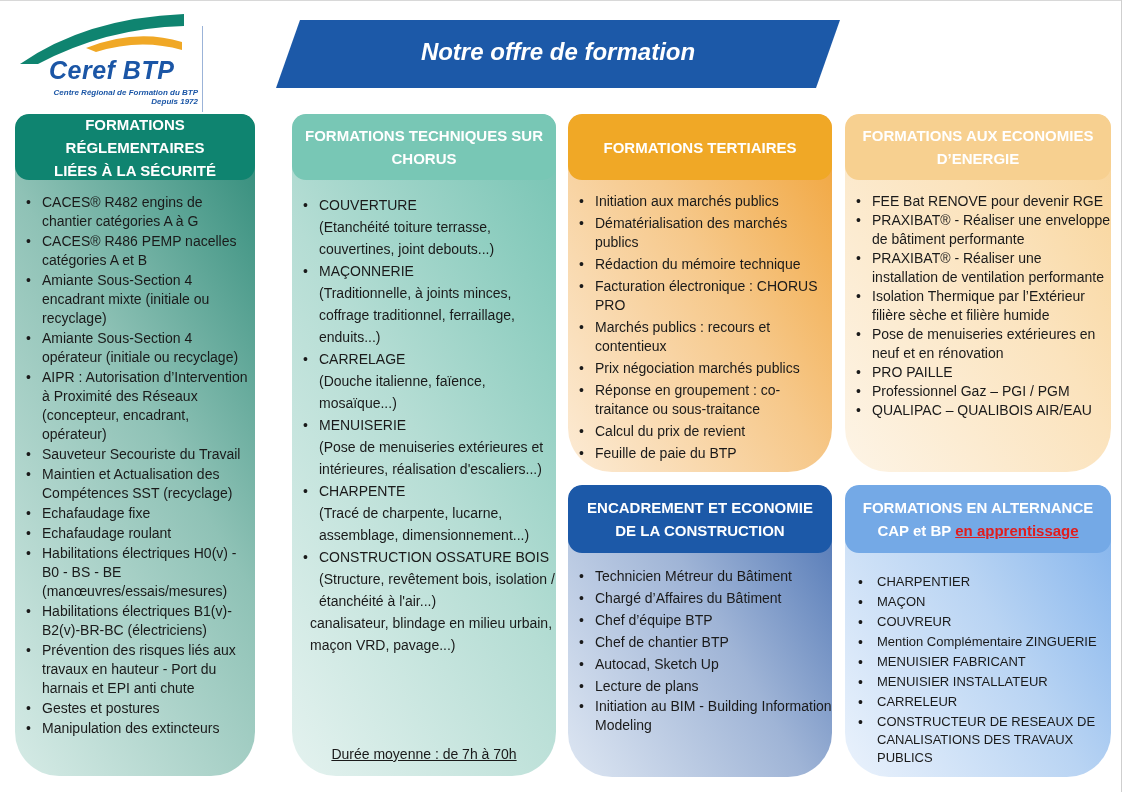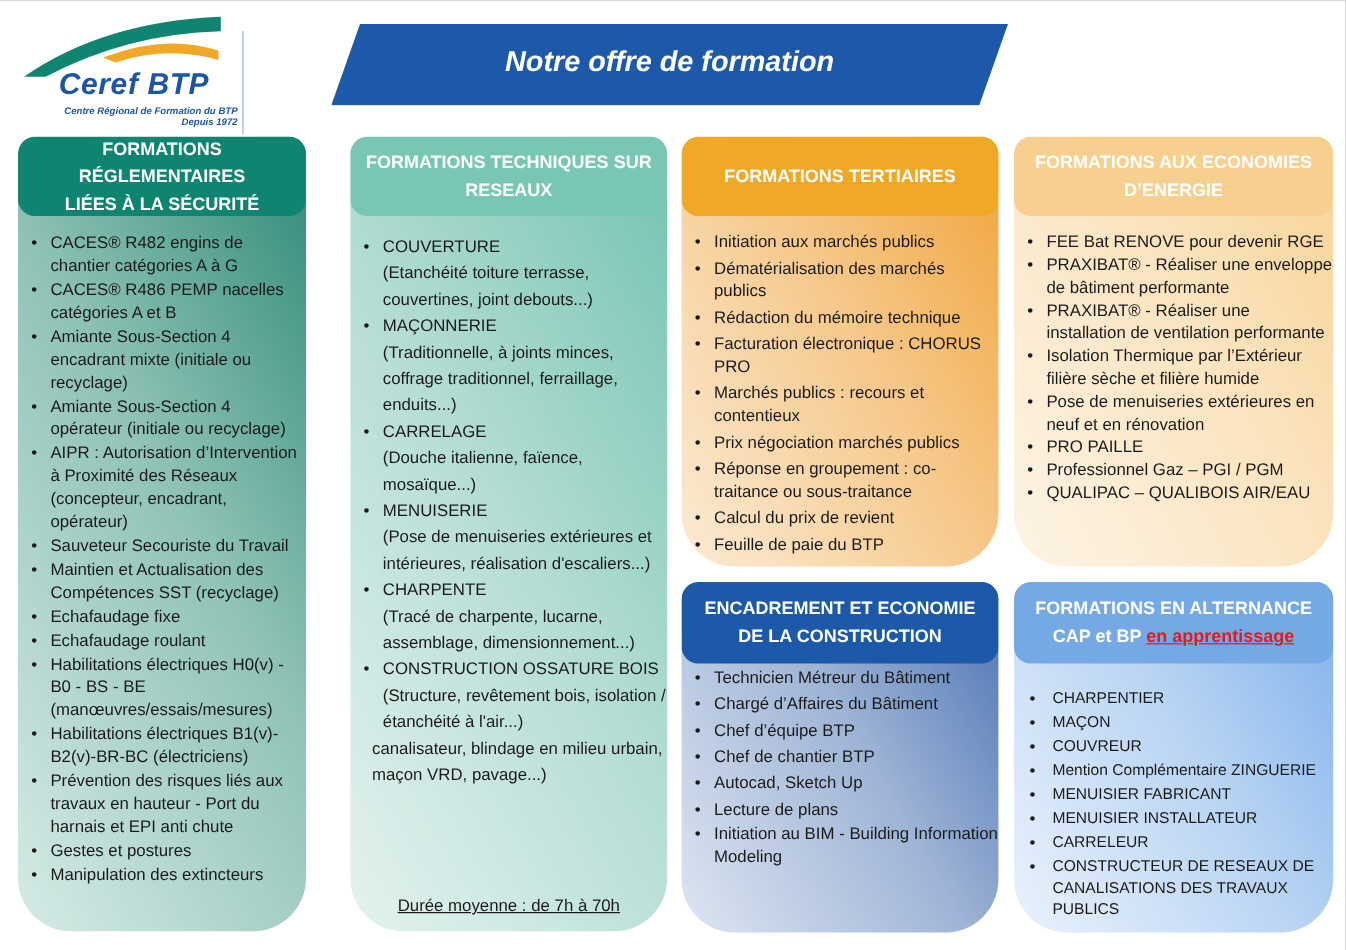--- a/index.html
+++ b/index.html
@@ -58,21 +58,21 @@
   #card4 { left: 845px; top: 114px; width: 266px; height: 358px; border-radius: 14px 14px 44px 44px;
            background: linear-gradient(60deg, #fdf4e6 0%, #fbe3bd 60%, #f8d397 100%); }
   #card4 .card-head { height: 66px; background: #f7d090; }
   #card4 ul.bullets { padding-top: 12px; }
   #card4 ul.bullets li { margin-bottom: 0px; }
 
   
   #card5 { left: 568px; top: 485px; width: 264px; height: 292px; border-radius: 14px 14px 44px 44px;
            background: linear-gradient(60deg, #dde6f2 0%, #9fb4d6 55%, #4d74b4 100%); }
   #card5 .card-head { height: 68px; background: #1c59a8; }
-  #card5 ul.bullets { }
+  #card5 ul.bullets { padding-top: 12px; }
   #card5 ul.bullets li { line-height: 22px; margin-bottom: 0px; }
 
   
   #card6 { left: 845px; top: 485px; width: 266px; height: 292px; border-radius: 14px 14px 44px 44px;
            background: linear-gradient(60deg, #eaf2fc 0%, #b9d4f3 55%, #7fb1ec 100%); }
   #card6 .card-head { height: 68px; background: #74a9e6; }
   #card6 ul.bullets { padding-top: 20px; }
   #card6 ul.bullets li { font-size: 13px; line-height: 18px; margin-bottom: 2px; padding-left: 32px; }
   #card6 ul.bullets li::before { left: 13px; }
   .red-link { color: #e01d1d; text-decoration: underline; }
@@ -125,21 +125,21 @@
       <li>Gestes et postures</li>
       <li>Manipulation des extincteurs</li>
     </ul>
   </div>
 </div>
 
 <div class="card" id="card2">
   <div class="card-head">
     <div>
       <div>FORMATIONS TECHNIQUES SUR</div>
-      <div>RESEAUX</div>
+      <div>CHORUS</div>
     </div>
   </div>
   <div class="card-body">
     <ul class="bullets">
       <li><span class="item-title">COUVERTURE</span><span class="sub">(Etanchéité toiture terrasse, couvertines, joint debouts...)</span></li>
       <li><span class="item-title">MAÇONNERIE</span><span class="sub">(Traditionnelle, à joints minces, coffrage traditionnel, ferraillage, enduits...)</span></li>
       <li><span class="item-title">CARRELAGE</span><span class="sub">(Douche italienne, faïence, mosaïque...)</span></li>
       <li><span class="item-title">MENUISERIE</span><span class="sub">(Pose de menuiseries extérieures et intérieures, réalisation d'escaliers...)</span></li>
       <li><span class="item-title">CHARPENTE</span><span class="sub">(Tracé de charpente, lucarne, assemblage, dimensionnement...)</span></li>
       <li><span class="item-title">CONSTRUCTION OSSATURE BOIS</span><span class="sub">(Structure, revêtement bois, isolation / étanchéité à l'air...)</span></li>

